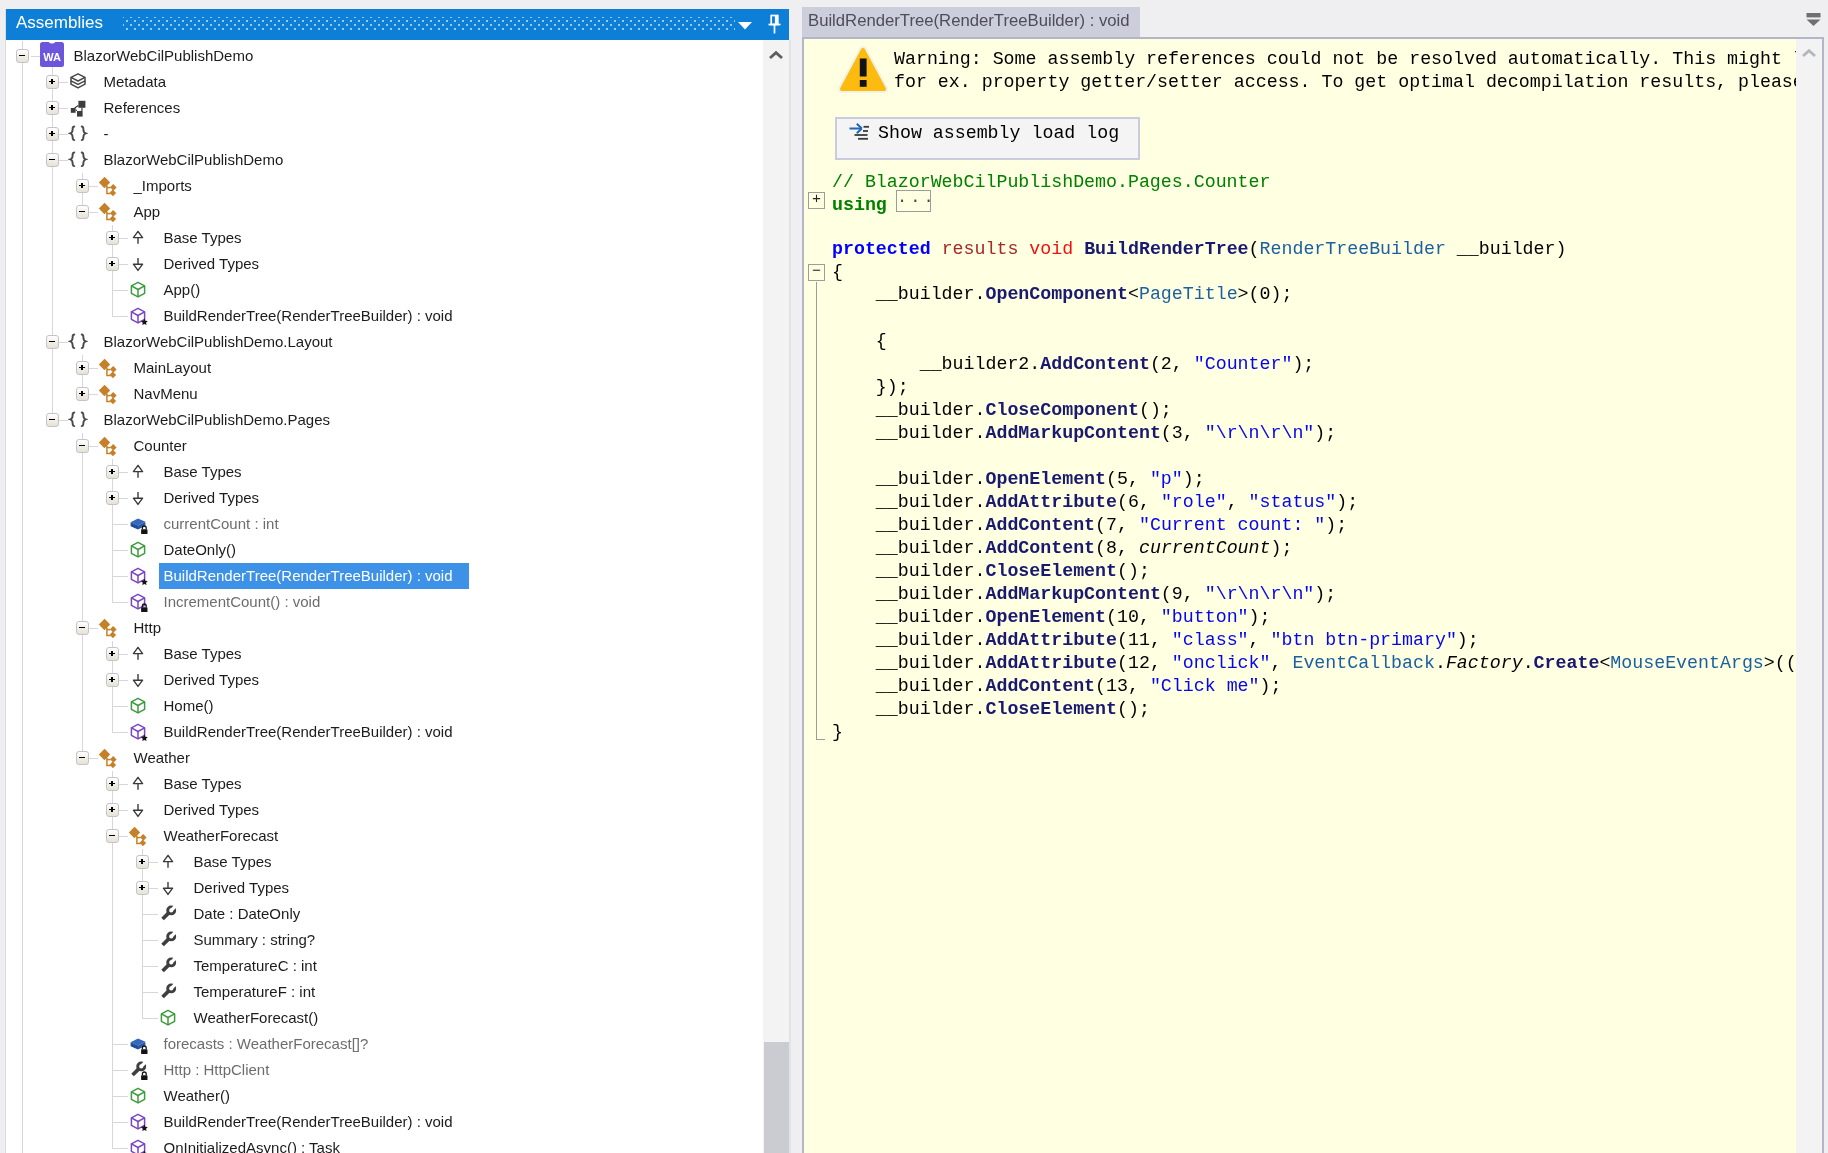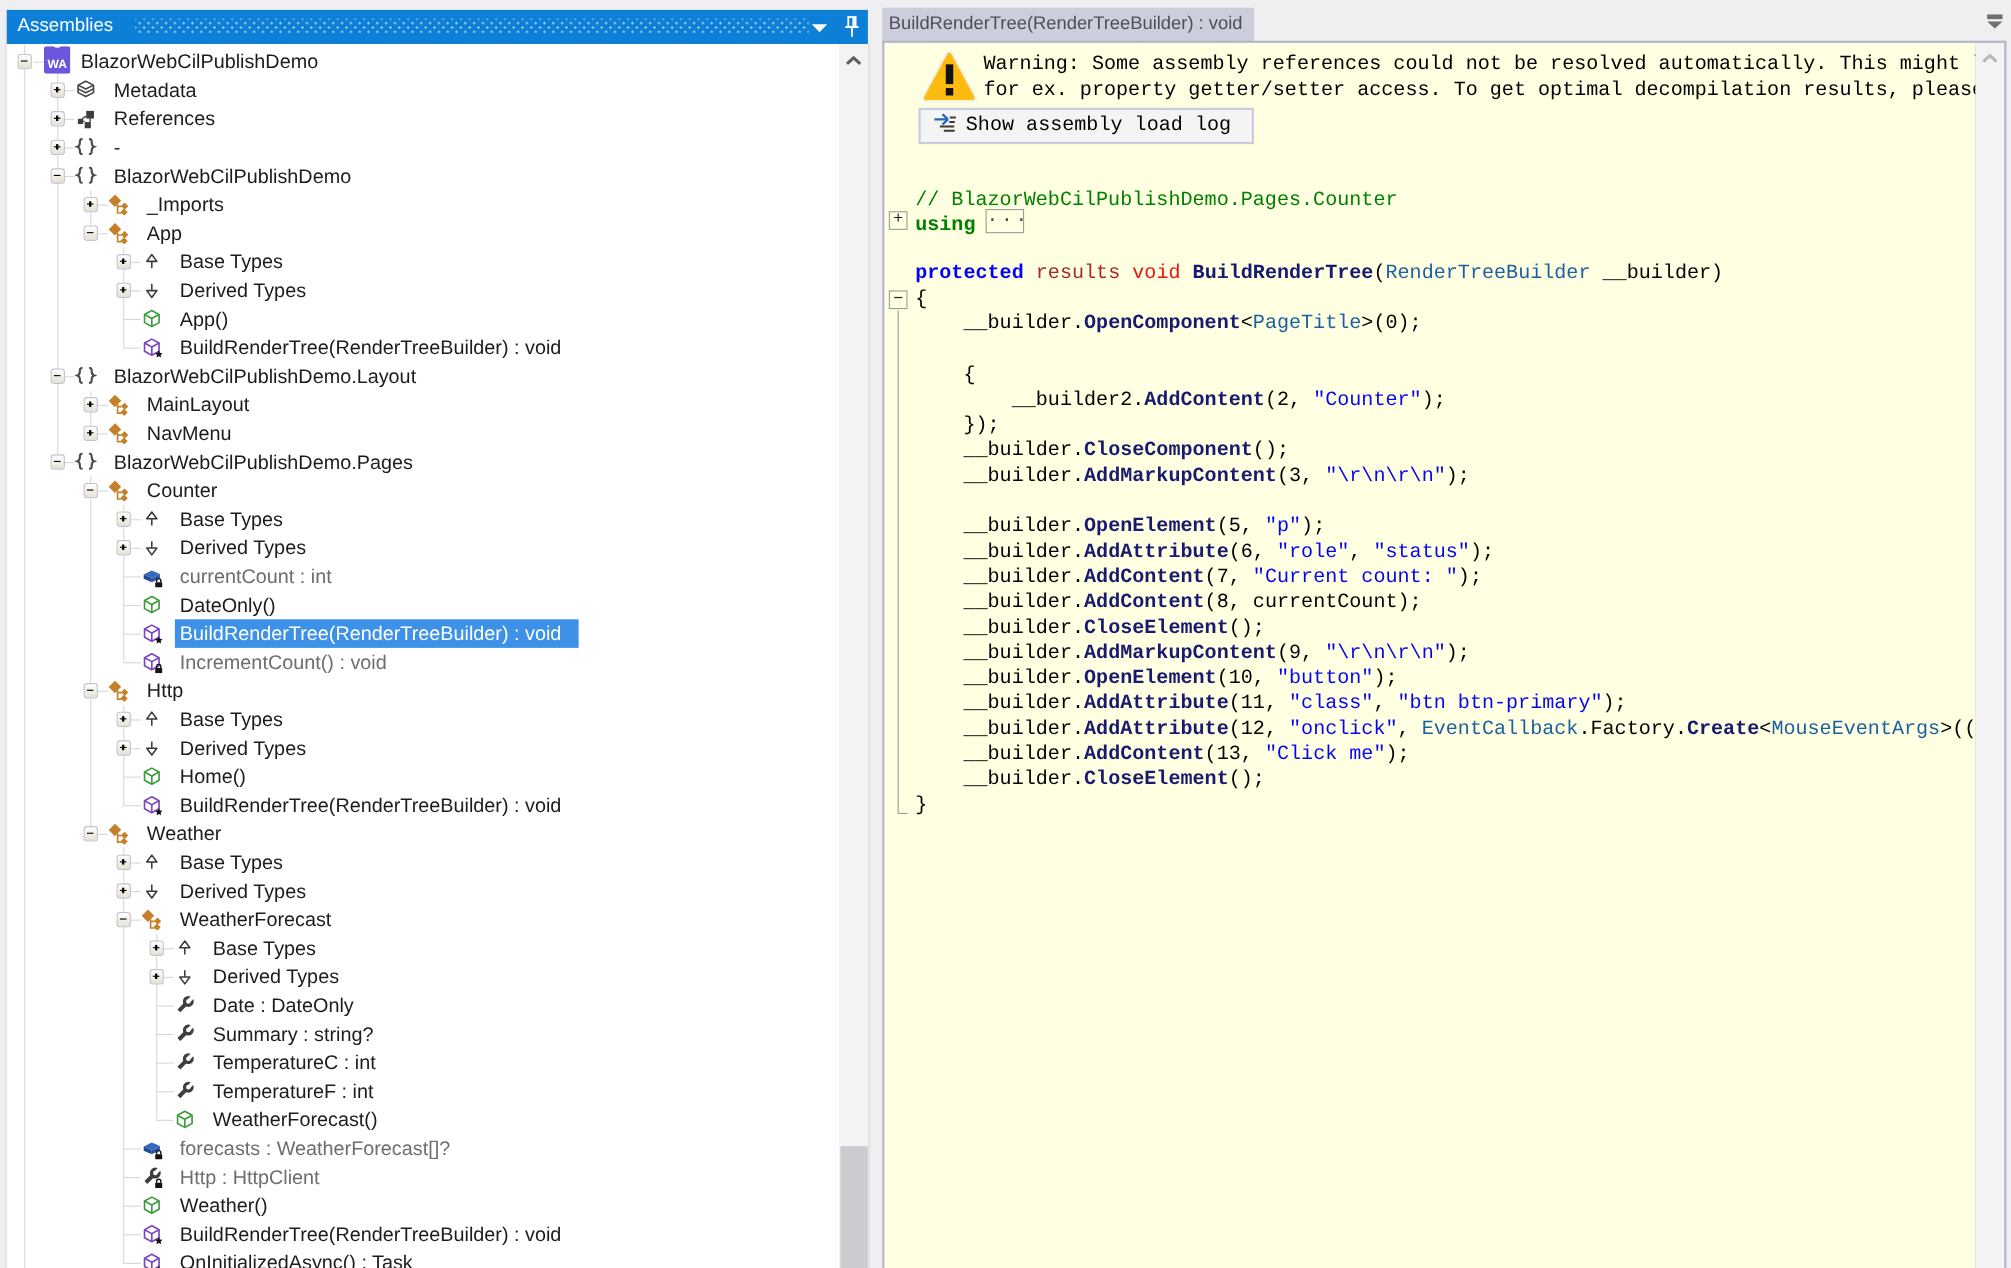--- a/index.html
+++ b/index.html
@@ -10,43 +10,43 @@
 #grip{position:absolute;left:117px;top:8px;width:612px;height:13px;
  background-image:radial-gradient(rgba(255,255,255,.58) 0.95px,transparent 1.15px),radial-gradient(rgba(255,255,255,.58) 0.95px,transparent 1.15px);
  background-size:8px 8px,8px 8px;background-position:0 0,4px 4px}
 #tree{position:absolute;left:0;top:31px;width:757px;height:1113px;background:#fff;overflow:hidden}
 .gl{width:1.4px;background:#D7D7DB}
 .gs{height:1.4px;background:#D7D7DB}
 .exp{position:absolute;width:13px;height:14px;border:1.6px solid #C2C3CC;border-radius:3px;
  background:linear-gradient(#FFFFFF,#EFECE3 60%,#E6E2D6)}
 .exp .mh{left:2.3px;top:4.7px;width:5.8px;height:1.8px;background:#000}
 .exp .mv{left:4.3px;top:2.7px;width:1.8px;height:5.8px;background:#000}
-.txt{position:absolute;height:26px;line-height:26px;font-size:18px;color:#1c1c1c;white-space:pre;padding:0 16px 0 5px}
+.txt{position:absolute;height:26px;line-height:26px;font-size:15px;color:#1c1c1c;white-space:pre;padding:0 16px 0 5px}
 .txt.gr{color:#6D6D6D}
 .txt.sel{background:#3D92E8;color:#fff}
 #lsb{position:absolute;left:757px;top:31px;width:26px;height:1113px;background:#F3F3F3}
 #lsb .thumb{position:absolute;left:0.5px;top:1002px;width:25px;height:111px;background:#CBCCD1}
 .chev{position:absolute;width:16px;height:10px}
 #tab{position:absolute;left:802px;top:7px;width:338px;height:31px;background:#CCCEDB;color:#4E4E5A;font-size:16.7px;line-height:28px;padding-left:6px;white-space:pre}
 #cp{position:absolute;left:802px;top:37px;width:1022px;height:1116px;background:#B4B6C8}
 #code{position:absolute;left:2px;top:2px;width:992px;height:1114px;background:#FFFFE1;overflow:hidden;font-family:"Liberation Mono",monospace;font-size:18.27px;color:#000}
 #rsb{position:absolute;left:994px;top:2px;width:26px;height:1114px;background:#F3F3F3}
 .cl{position:absolute;left:28px;height:23px;line-height:23px;white-space:pre}
 .c{color:#008000}
 .u{color:#008000;font-weight:bold}
 .k{color:#0000FF;font-weight:bold}
 .mo{color:#A52A2A}
 .vt{color:#EE1111}
 .me{color:#191970;font-weight:bold}
 .t{color:#1C60A0}
 .s{color:#0505F0}
-.it{}
+.it{font-style:italic}
 .dots{position:absolute;left:92px;top:150.5px;border:1.5px solid #9C9C9C;width:35px;height:22px;line-height:13px;text-align:center;color:#444;font-size:17px;letter-spacing:3px;background:#FFFFE1;overflow:hidden}
 #warn1,#warn2{position:absolute;left:90px;height:23px;line-height:23px;white-space:pre}
-#btn{position:absolute;left:31px;top:59px;width:305px;height:33px;background:#F4F4F5;border:2px solid #C9CBDE;color:#000;font-size:18.27px;line-height:29px;white-space:pre}
+#btn{position:absolute;left:31px;top:78px;width:305px;height:43px;background:#F4F4F5;border:2px solid #C9CBDE;color:#000;font-size:18.27px;line-height:29px;white-space:pre}
 .fold{position:absolute;left:4px;width:17px;height:17px;border:1.4px solid #9C9C9C;background:#FFFFE1;color:#222;text-align:center;line-height:14px;font-size:15px}
 </style></head><body>
 <i style="position:absolute;left:5px;top:9px;width:1px;height:1144px;background:#DADADF;z-index:5"></i>
 <i style="position:absolute;left:789px;top:40px;width:1.5px;height:1113px;background:#E2E2E9;z-index:5"></i>
 <div id="lp">
  <div id="ttl">
       <span class="cap">Assemblies</span>
       <div id="grip"></div>
   <svg class="ab" style="left:731px;top:12px" width="16" height="9" viewBox="0 0 16 9">
         <path d="M1 1 L15 1 L8 8.4 Z" fill="#fff"></path>

